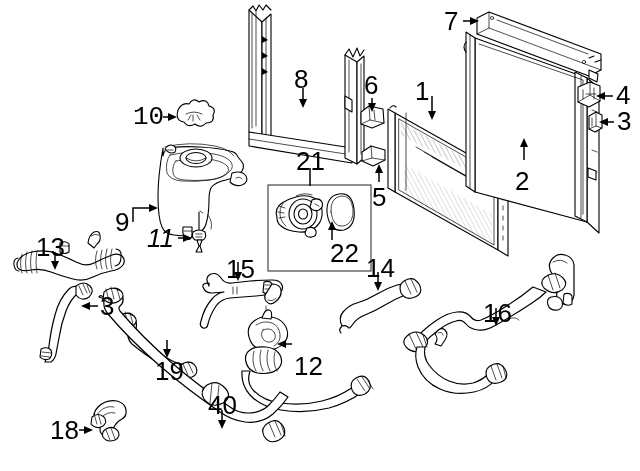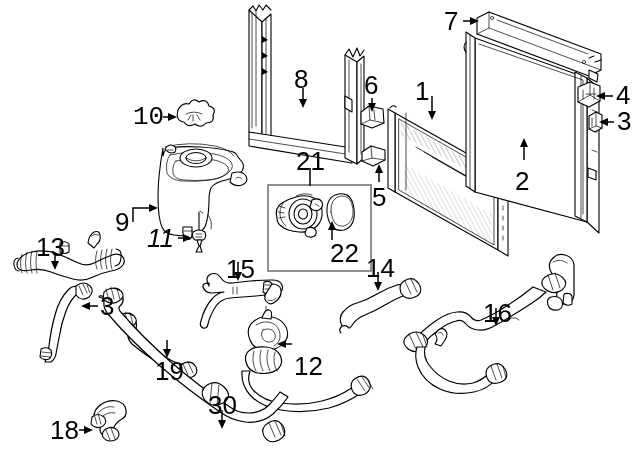--- a/index.html
+++ b/index.html
@@ -377,17 +377,17 @@
   <div class="callout" style="left:133px;top:104px;font-family:Liberation Mono, monospace;">10</div>
   <div class="callout" style="left:147px;top:225px;font-style:italic;">11</div>
   <div class="callout" style="left:294px;top:331px;margin-top:22px;">12</div>
   <div class="callout" style="left:36px;top:234px;">13</div>
   <div class="callout" style="left:366px;top:255px;">14</div>
   <div class="callout" style="left:226px;top:256px;">15</div>
   <div class="callout" style="left:483px;top:291px;margin-top:9px;">16</div>
   <div class="callout" style="left:100px;top:293px;">3</div>
   <div class="callout" style="left:50px;top:417px;">18</div>
   <div class="callout" style="left:155px;top:322px;margin-top:36px;">19</div>
-  <div class="callout" style="left:208px;top:392px;">30</div>
+  <div class="callout" style="left:208px;top:392px;">40</div>
   <div class="callout" style="left:296px;top:148px;">21</div>
   <div class="callout" style="left:318px;top:240px;margin-left:12px;">22</div>
 
 </div>
 
 </body></html>

